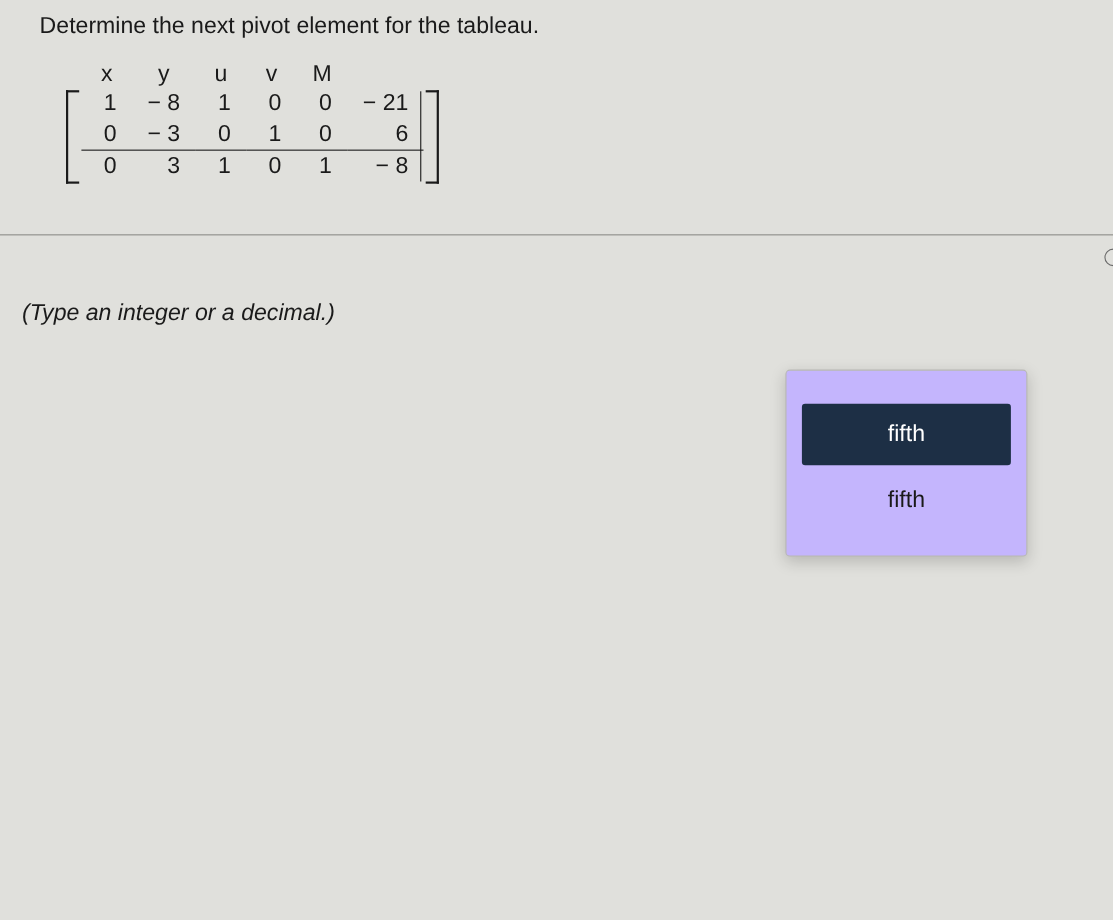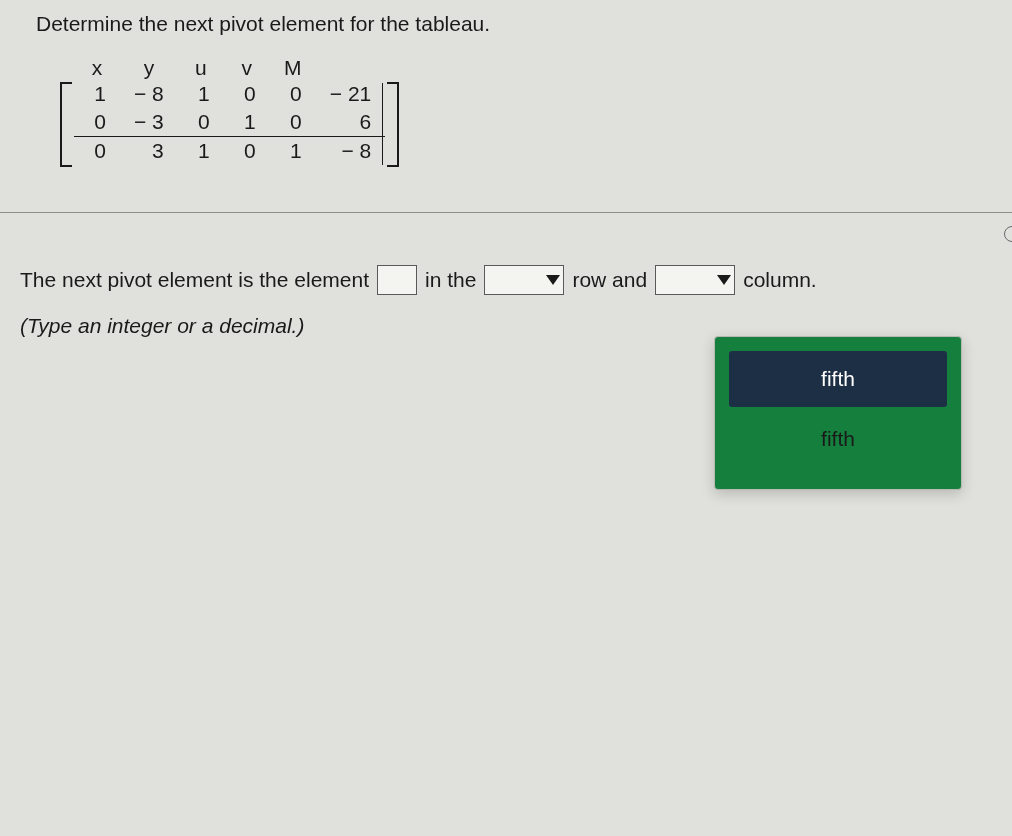--- a/index.html
+++ b/index.html
@@ -94,26 +94,26 @@
     width: 0; height: 0;
     border-left: 7px solid transparent;
     border-right: 7px solid transparent;
     border-top: 10px solid #1a1a1a;
   }
   .hint { margin-top: 4px; font-style: italic; }
   .dropdown {
     position: absolute;
     left: 714px;
     top: 336px;
-    width: 248px;
-    background: #15803d;
+    width: 220px;
+    background: #c4b5fd;
     border: 1px solid #b8b8b4;
     border-radius: 4px;
     box-shadow: 0 4px 14px rgba(0,0,0,0.18);
-    padding: 10px 14px 18px 14px;
+    padding: 26px 14px 18px 14px;
   }
   .dropdown-item {
     text-align: center;
     padding: 16px 4px;
     font-size: 21px;
     cursor: pointer;
     border-radius: 3px;
     margin: 4px 0;
   }
   .dropdown-item.highlight {
@@ -178,32 +178,19 @@
         </tr>
       </tbody>
     </table>
   </div>
 </div>
 
 <hr class="divider">
 <div class="edge-circle"></div>
 
 <div class="answer-area">
-  <div class="answer-line">
-    <span>The next pivot element is the element</span>
-    <span class="text-input"></span>
-    <span>in the</span>
-    <span class="select-box">
-      <span class="triangle-down"></span>
-    </span>
-    <span>row and</span>
-    <span class="select-box">
-      <span class="triangle-down"></span>
-    </span>
-    <span>column.</span>
-  </div>
   <div class="hint">(Type an integer or a decimal.)</div>
 </div>
 
 <div class="dropdown">
   <div class="dropdown-item highlight">fifth</div>
   <div class="dropdown-item">fifth</div>
 </div>
 
 </body></html>

